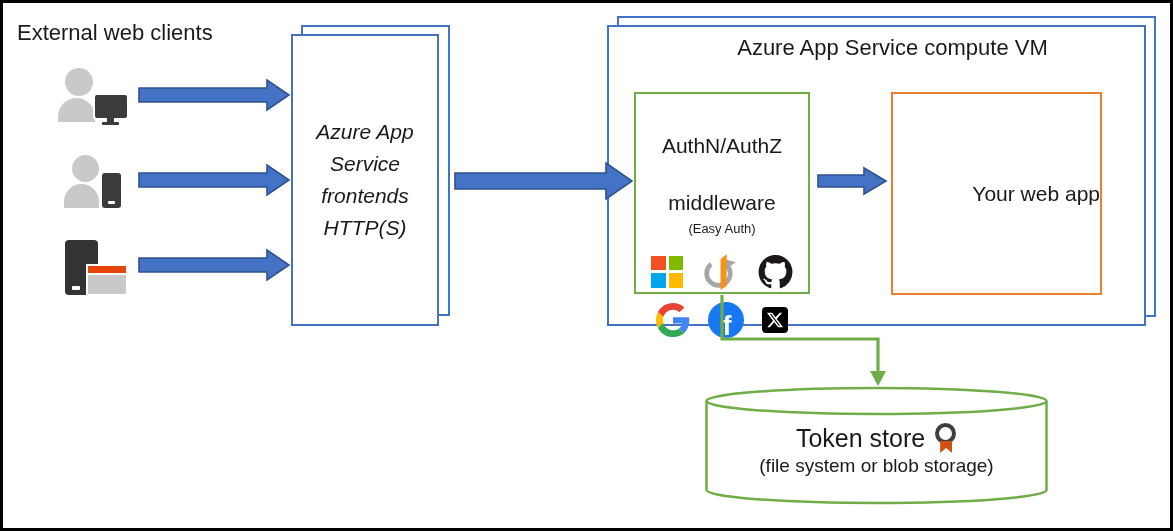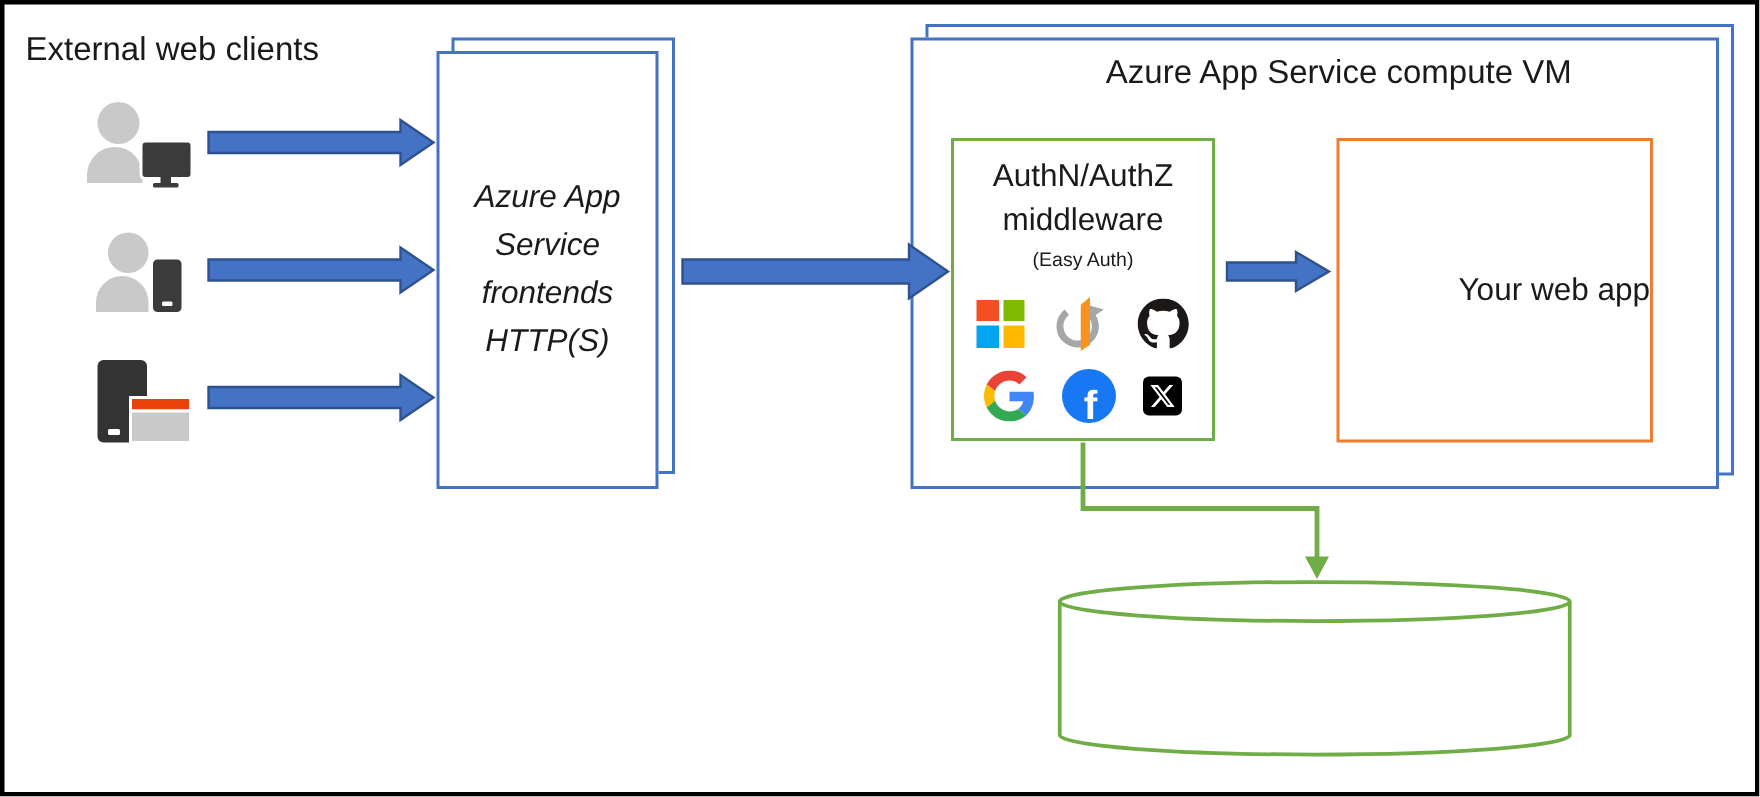--- a/index.html
+++ b/index.html
@@ -18,21 +18,21 @@
      display:flex; flex-direction:column; justify-content:center; align-items:center; }
   .frontends-front .line { font-size:21px; line-height:32px; text-align:center;font-style:italic; }
 
   .compute-back { left:614px; top:13px; width:539px; height:301px; z-index:1; }
   .compute-front { left:604px; top:22px; width:539px; height:301px; z-index:2; }
   .compute-title { position:absolute; left:604px; top:32px; width:539px; z-index:3;
      text-align:center; font-size:22px;padding-left:32px; }
 
   .auth-box { left:631px; top:89px; width:176px; height:202px; z-index:3;
      display:flex; flex-direction:column; align-items:center; padding-top:9px; }
-  .auth-title { font-size:21px; line-height:29px; text-align:center; }
+  .auth-title { font-size:21px; line-height:29px; text-align:center;margin-top:28px; }
   .auth-sub { font-size:13px; line-height:24px; text-align:left; }
   .prov-row { display:flex; align-items:center; justify-content:center; }
   .prov-row1 { gap:19px; margin-top:12px; }
   .prov-row2 { gap:18px; margin-top:12px; }
 
   .webapp-box { left:888px; top:89px; width:211px; height:203px; z-index:3;
      display:flex; align-items:center; justify-content:flex-end; font-size:21px; }
 
   .ext-label { left:14px; top:17px; font-size:22px; z-index:3;text-align:center; }
 
@@ -156,20 +156,24 @@
 
   <div class="box-orange webapp-box">
     <span>Your web app</span>
   </div>
 
   <svg class="cyl" width="345" height="122" viewBox="0 0 345 122">
     <path d="M2.5 15 V104 a170 13 0 0 0 340 0 V15" fill="#fff" stroke="#70AD47" stroke-width="2.5"></path>
     <ellipse cx="172.5" cy="15" rx="170" ry="13" fill="#fff" stroke="#70AD47" stroke-width="2.5"></ellipse>
   </svg>
   <div class="cyl-text">
+    <div class="cyl-title">
+      <span>Token store</span><span class="badge"><span class="ring"></span><span class="ribbon"></span></span>
+    </div>
+    <div class="cyl-sub">(file system or blob storage)</div>
   </div>
 
   <svg class="overlay" width="1173" height="531" viewBox="0 0 1173 531">
     <polygon points="136,85 264,85 264,77 286,92 264,107 264,99 136,99" fill="#4472C4" stroke="#2F528F" stroke-width="1.6"></polygon>
     <polygon points="136,170 264,170 264,162 286,177 264,192 264,184 136,184" fill="#4472C4" stroke="#2F528F" stroke-width="1.6"></polygon>
     <polygon points="136,255 264,255 264,247 286,262 264,277 264,269 136,269" fill="#4472C4" stroke="#2F528F" stroke-width="1.6"></polygon>
     <polygon points="452,170 603,170 603,160 629,178 603,196 603,186 452,186" fill="#4472C4" stroke="#2F528F" stroke-width="1.6"></polygon>
     <polygon points="815,172 861,172 861,165 883,178 861,191 861,184 815,184" fill="#4472C4" stroke="#2F528F" stroke-width="1.6"></polygon>
     <path d="M719 292 V336 H875 V370" fill="none" stroke="#70AD47" stroke-width="3.2"></path>
     <polygon points="867,368 883,368 875,383" fill="#70AD47"></polygon>

